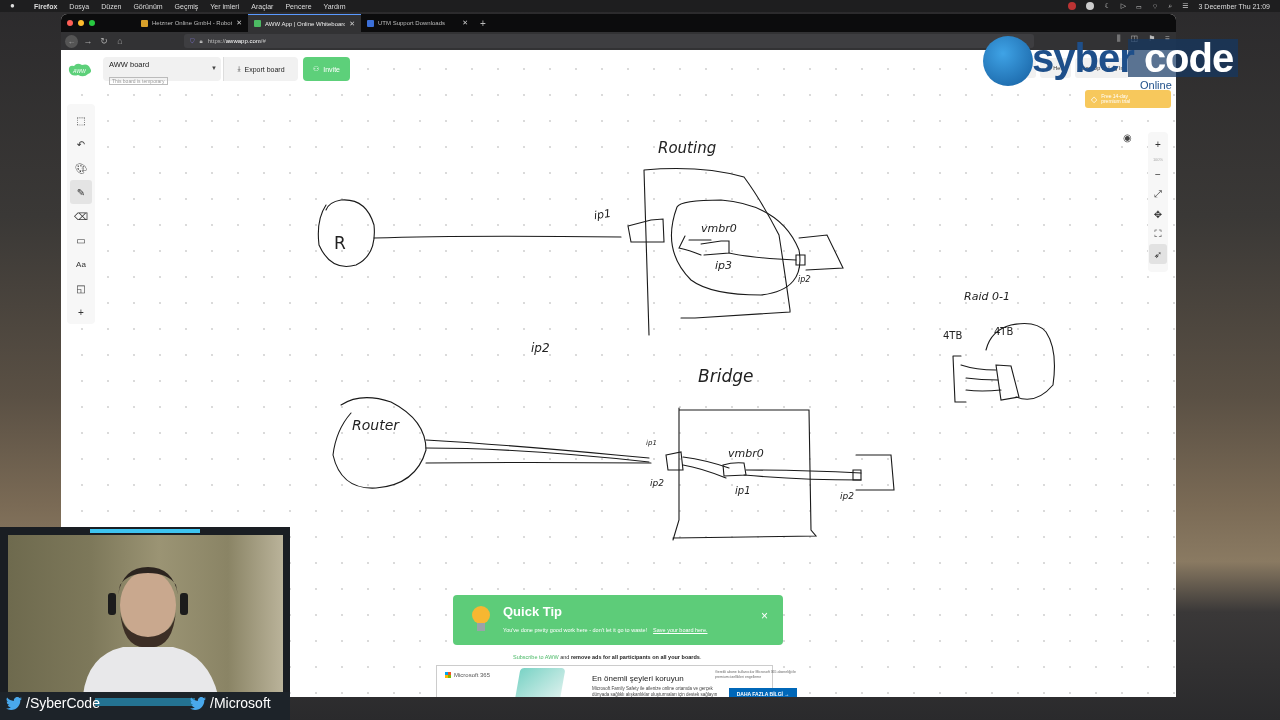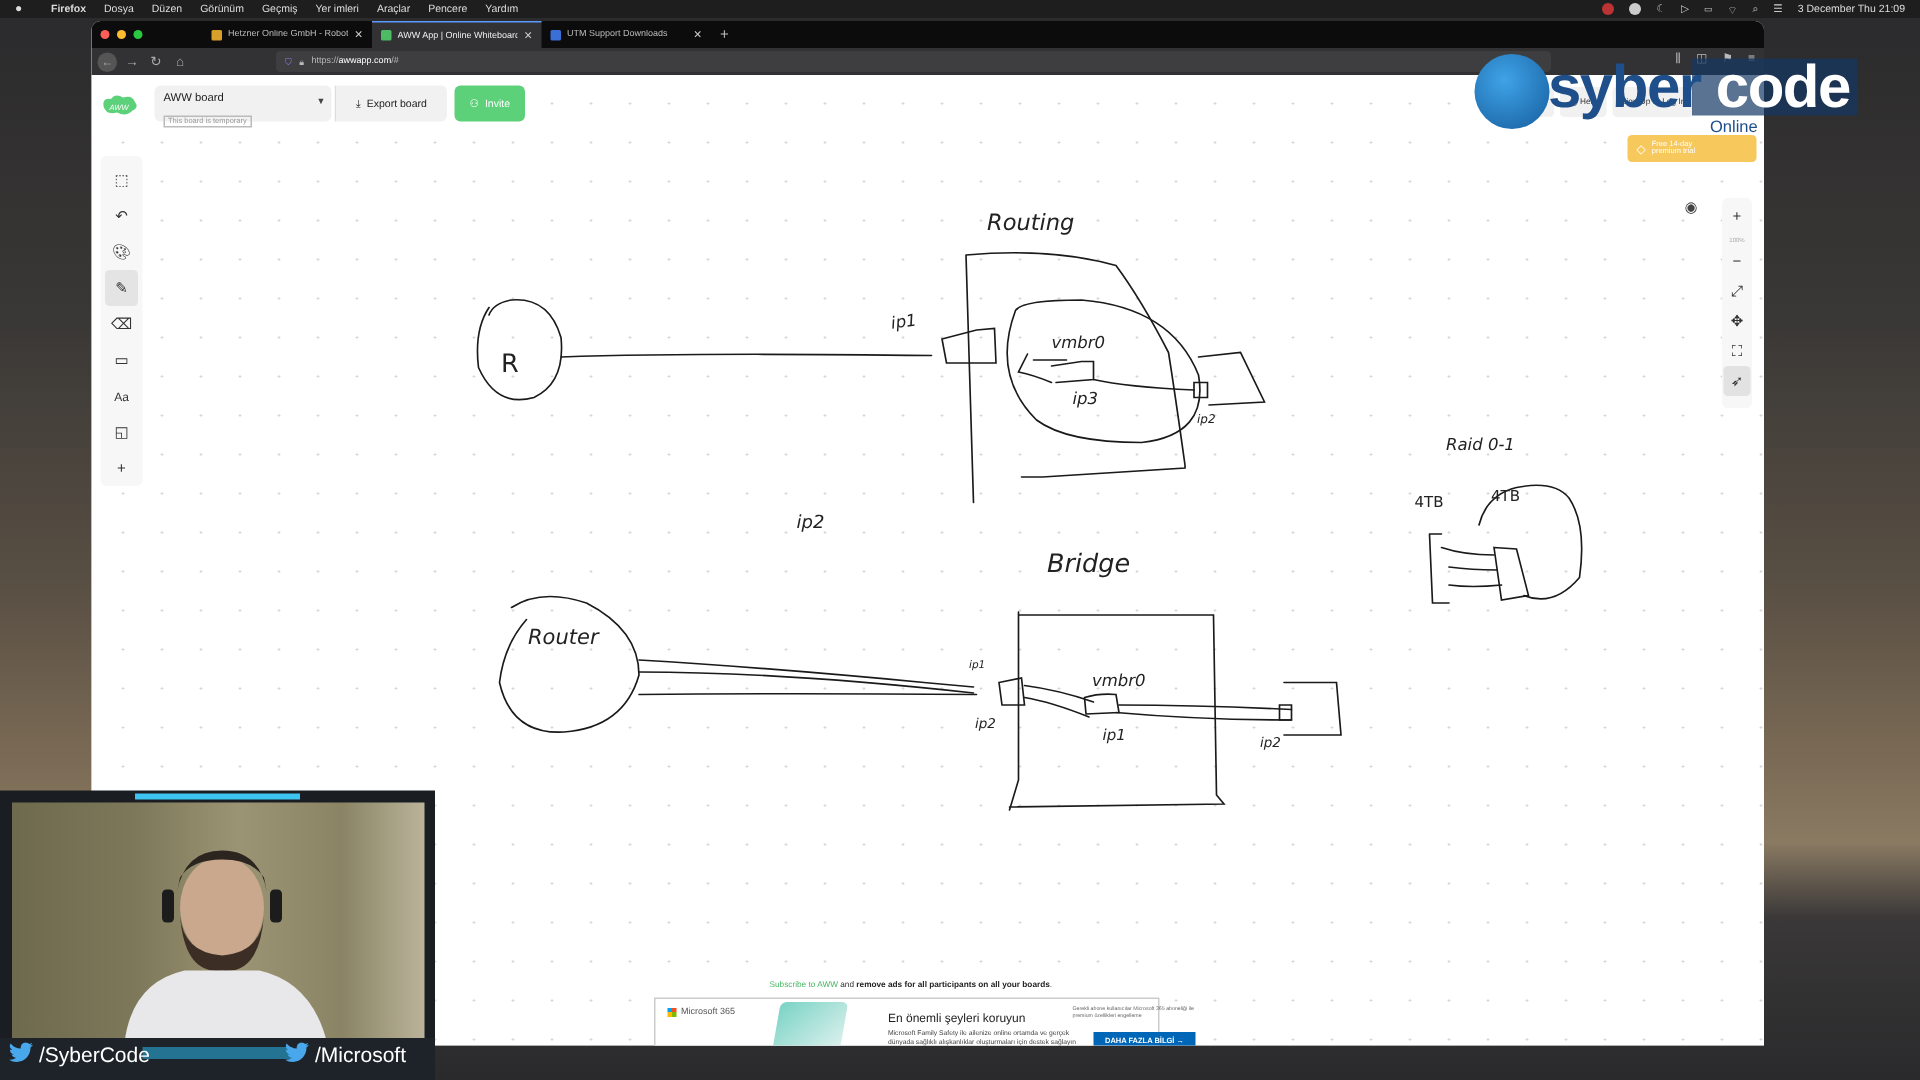--- a/index.html
+++ b/index.html
@@ -69,21 +69,21 @@
 .ad-cta{position:absolute;left:292px;top:22px;width:68px;height:12px;background:#0067b8;color:#fff;font-size:5px;display:flex;align-items:center;justify-content:center;font-weight:bold}
 .syber{position:absolute;left:980px;top:33px;width:265px;height:62px}
 .syber .circle{position:absolute;left:3px;top:3px;width:50px;height:50px;border-radius:50%;background:radial-gradient(circle at 40% 35%,#3fa3e6,#155d9e)}
 .syber .txt{position:absolute;left:52px;top:4px;font-size:40px;font-weight:bold;color:#1e4f8a;letter-spacing:-1px;line-height:42px}
 .syber .codebox{position:absolute;left:148px;top:6px;width:110px;height:38px;background:rgba(20,55,100,0.7)}
 .syber .tag{position:absolute;left:160px;top:46px;font-size:11px;color:#1e4f8a}
 .webcam{position:absolute;left:0;top:527px;width:290px;height:193px;background:#1a1e23}
 .webcam .frame{position:absolute;left:8px;top:8px;width:275px;height:160px;background:linear-gradient(90deg,#6e6a4e 0%,#7d785a 30%,#9b9474 55%,#8a8465 80%,#bab39a 100%)}
 .webcam .person{position:absolute;left:70px;top:20px;width:145px;height:140px}
 .webcam .bar{position:absolute;left:0;top:165px;width:290px;height:28px;background:#1d2329}
-.webcam .handle{position:absolute;top:168px;font-size:14px;color:#fff;display:flex;align-items:flex-start;gap:4px}
+.webcam .handle{position:absolute;top:168px;font-size:14px;color:#fff;display:flex;align-items:center;gap:4px}
 .webcam .topglow{position:absolute;left:90px;top:2px;width:110px;height:4px;background:#3ec4f0}
 .webcam .glow2{position:absolute;left:95px;top:171px;width:100px;height:8px;background:#2aa8d8;opacity:.6}
 .tw{width:16px;height:13px;color:#49a8eb}
 </style>
 </head>
 <body>
 
 <div class="menubar">
   <span class="apple">●</span>
   <span class="mi bold">Firefox</span>
@@ -300,20 +300,29 @@
       <span class="hw" style="left:585px;top:389px;font-size:7px">ip1</span>
       <span class="hw" style="left:589px;top:428px;font-size:9px">ip2</span>
       <span class="hw" style="left:667px;top:397px;font-size:11px">vmbr0</span>
       <span class="hw" style="left:674px;top:435px;font-size:10px">ip1</span>
       <span class="hw" style="left:779px;top:441px;font-size:9px">ip2</span>
       <span class="hw" style="left:903px;top:240px;font-size:11px">Raid 0-1</span>
       <span class="hw" style="left:882px;top:280px;font-size:10px;font-style:normal">4TB</span>
       <span class="hw" style="left:933px;top:276px;font-size:10px;font-style:normal">4TB</span>
     </div>
 
+    <div class="quicktip">
+      <svg class="qt-bulb" viewBox="0 0 20 30">
+        <circle cx="10" cy="10" r="9" fill="#f7b731"></circle>
+        <rect x="6" y="18" width="8" height="8" fill="#9aa3a8"></rect>
+      </svg>
+      <div class="qt-title">Quick Tip</div>
+      <div class="qt-text"><span>You've done pretty good work here - don't let it go to waste!</span><u>Save your board here.</u></div>
+      <span class="qt-close">×</span>
+    </div>
 
     <div class="subscribe">
       <span class="green">Subscribe to AWW</span><span> and </span><b>remove ads for all participants on all your boards</b><span>.</span>
     </div>
 
     <div class="adbox">
       <div class="ad-ms">
           <span class="sq"></span>
           <span>Microsoft 365</span>
         </div>

